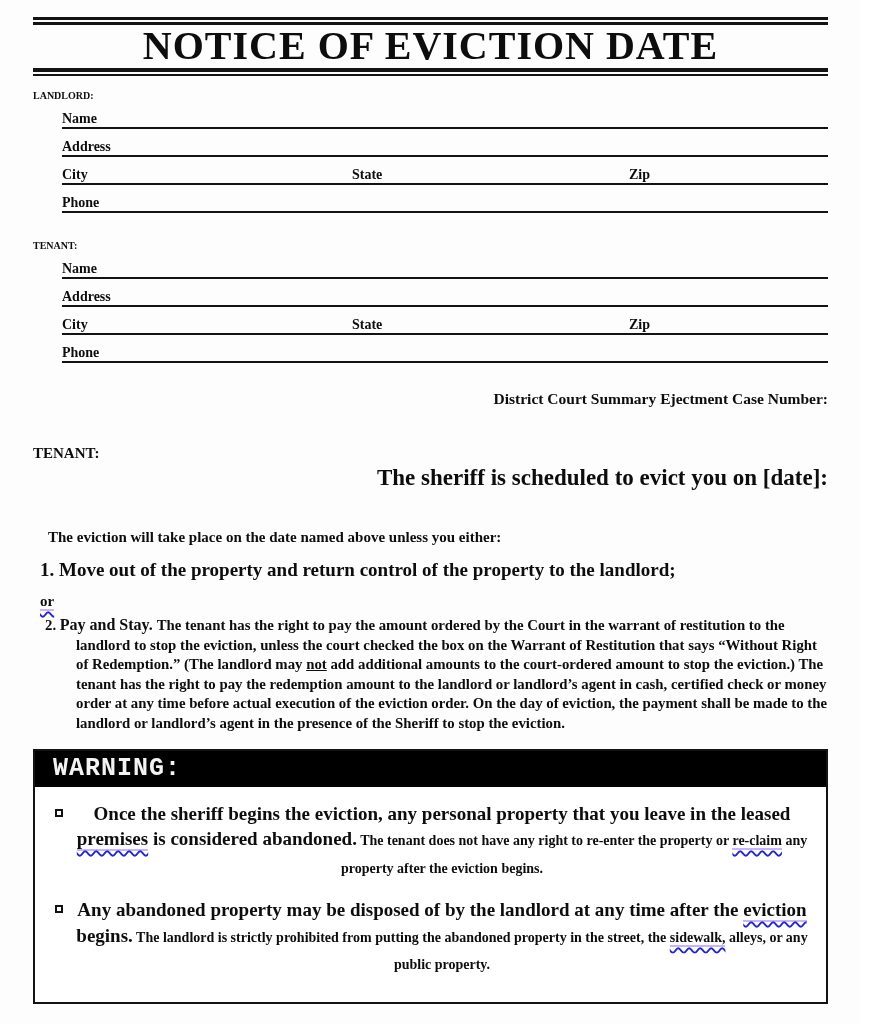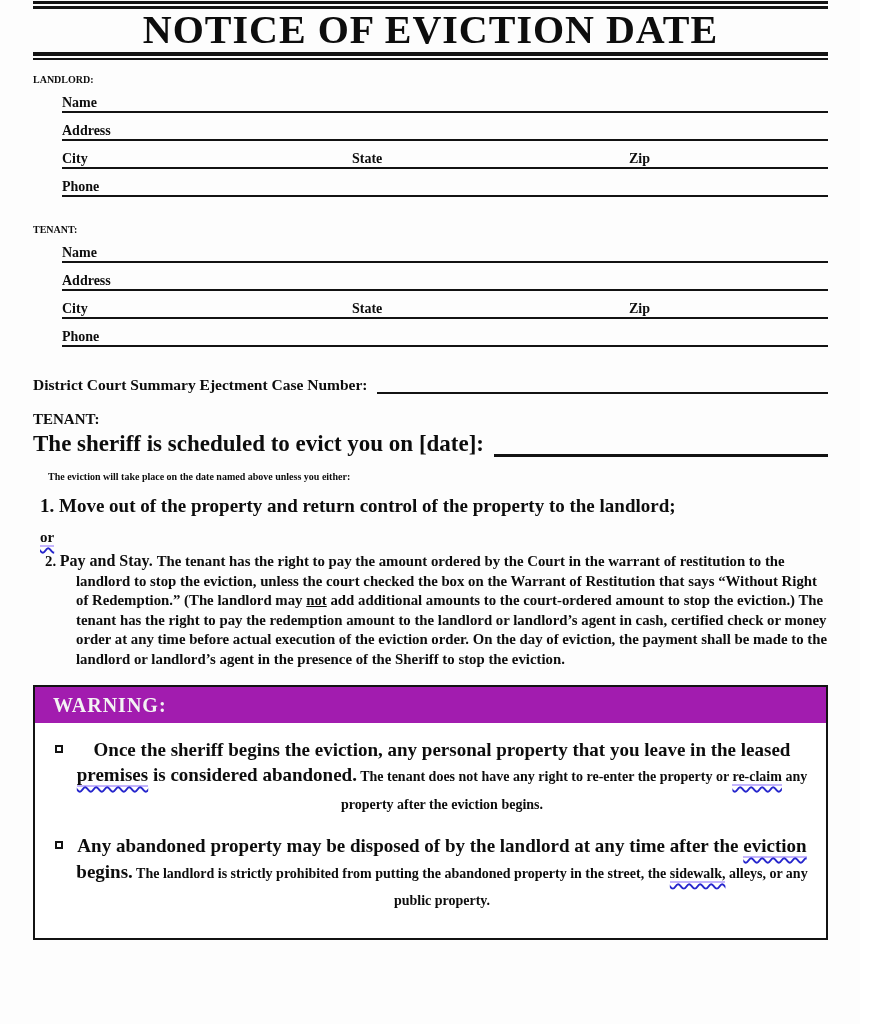--- a/index.html
+++ b/index.html
@@ -1,62 +1,62 @@
 <!DOCTYPE html>
 <html><head>
 <meta charset="utf-8">
 <style>
   * { margin:0; padding:0; box-sizing:border-box; }
   html,body { background:#ffffff; }
   .page {
     position:relative; width:860px; height:1024px; overflow:hidden;
     background:#fdfdfd; color:#0d0d0d;
     font-family:"Liberation Serif", serif; font-weight:700;
-    padding:0 32px 0 33px;
+    padding:16px 32px 0 33px;
   }
   
   .rule-top { border-top:3px solid #141414; border-bottom:3px solid #141414; height:8px; margin-top:1px; }
   .doc-title { font-size:40px; line-height:42px; text-align:center; letter-spacing:1px; margin-top:0px; }
   .rule-under { border-top:4px solid #141414; border-bottom:2px solid #141414; height:8px; margin-top:1px; }
 
   .sec-heading { font-size:10px; margin-top:14px; }
   .sec-heading.tenant-gap { margin-top:27px; }
 
   .frow { position:relative; height:28px; margin-left:29px; border-bottom:2px solid #131313; }
   .flabel { position:absolute; bottom:0px; font-size:14px; }
   .flabel.at-name, .flabel.at-address, .flabel.at-city, .flabel.at-phone { left:0; }
   .flabel.at-state { left:290px; }
   .flabel.at-zip { left:567px; }
 
-  .inline-fill-row { display:flex; align-items:flex-end; }
+  .inline-fill-row { display:flex; align-items:flex-end;flex-direction:column; }
   .case-row { margin-top:27px; }
   .case-label { font-size:15.5px; white-space:nowrap; }
   .fill-line { flex:1 1 auto; border-bottom:2px solid #131313; height:20px; margin-left:10px; }
 
   .tenant2-heading { font-size:15px; margin-top:17px; }
   .sheriff-row { margin-top:2px; }
   .sheriff-label { font-size:23px; line-height:27px; white-space:nowrap; }
   .sheriff-fill { flex:1 1 auto; border-bottom:3px solid #131313; height:24px; margin-left:10px; }
 
-  .intro-line { font-size:10px; margin:14px 0 0 15px; }
+  .intro-line { font-size:15px; margin:14px 0 0 15px; }
   .option1 { font-size:19px; margin:13px 0 0 7px; }
   .or-line { font-size:15px; margin:12px 0 0 7px; }
   .option2 { font-size:14.8px; line-height:19.6px; margin:5px 0 0 12px; padding-left:31px; text-indent:-31px; }
   .option2 .lead { font-size:16px; }
 
   .flg {
     border-bottom:2px solid #c4b5fd;
     text-decoration:underline wavy #2525cc 2px;
     text-underline-offset:5px;
     text-decoration-skip-ink:none;
   }
   .un { text-decoration:underline; }
 
   .warning-outer { margin-top:15px; border:2px solid #131313; background:#fff; }
-  .warning-bar { background:#a21caf; color:#f3f3f3; font-size:20px; height:36px; line-height:36px; padding-left:18px; letter-spacing:1px; }
+  .warning-bar { background:#000000; color:#f3f3f3; font-size:25px; height:36px; line-height:36px; padding-left:18px; letter-spacing:1px;font-family:Liberation Mono, monospace; }
   .warning-body { padding:14px 12px 8px 20px; }
   .bullet { display:flex; margin-bottom:16px;text-align:center; }
   .bsq { flex:0 0 auto; width:8px; height:8px; border:2px solid #131313; margin:8px 7px 0 0; }
   .btext { flex:1 1 auto; font-size:19px; line-height:25.5px; }
   .btext .small { font-size:14px; }
   .final-notice { font-size:21px; line-height:27.5px; margin:18px 8px 10px 28px; }
 </style>
 </head>
 <body>
 

